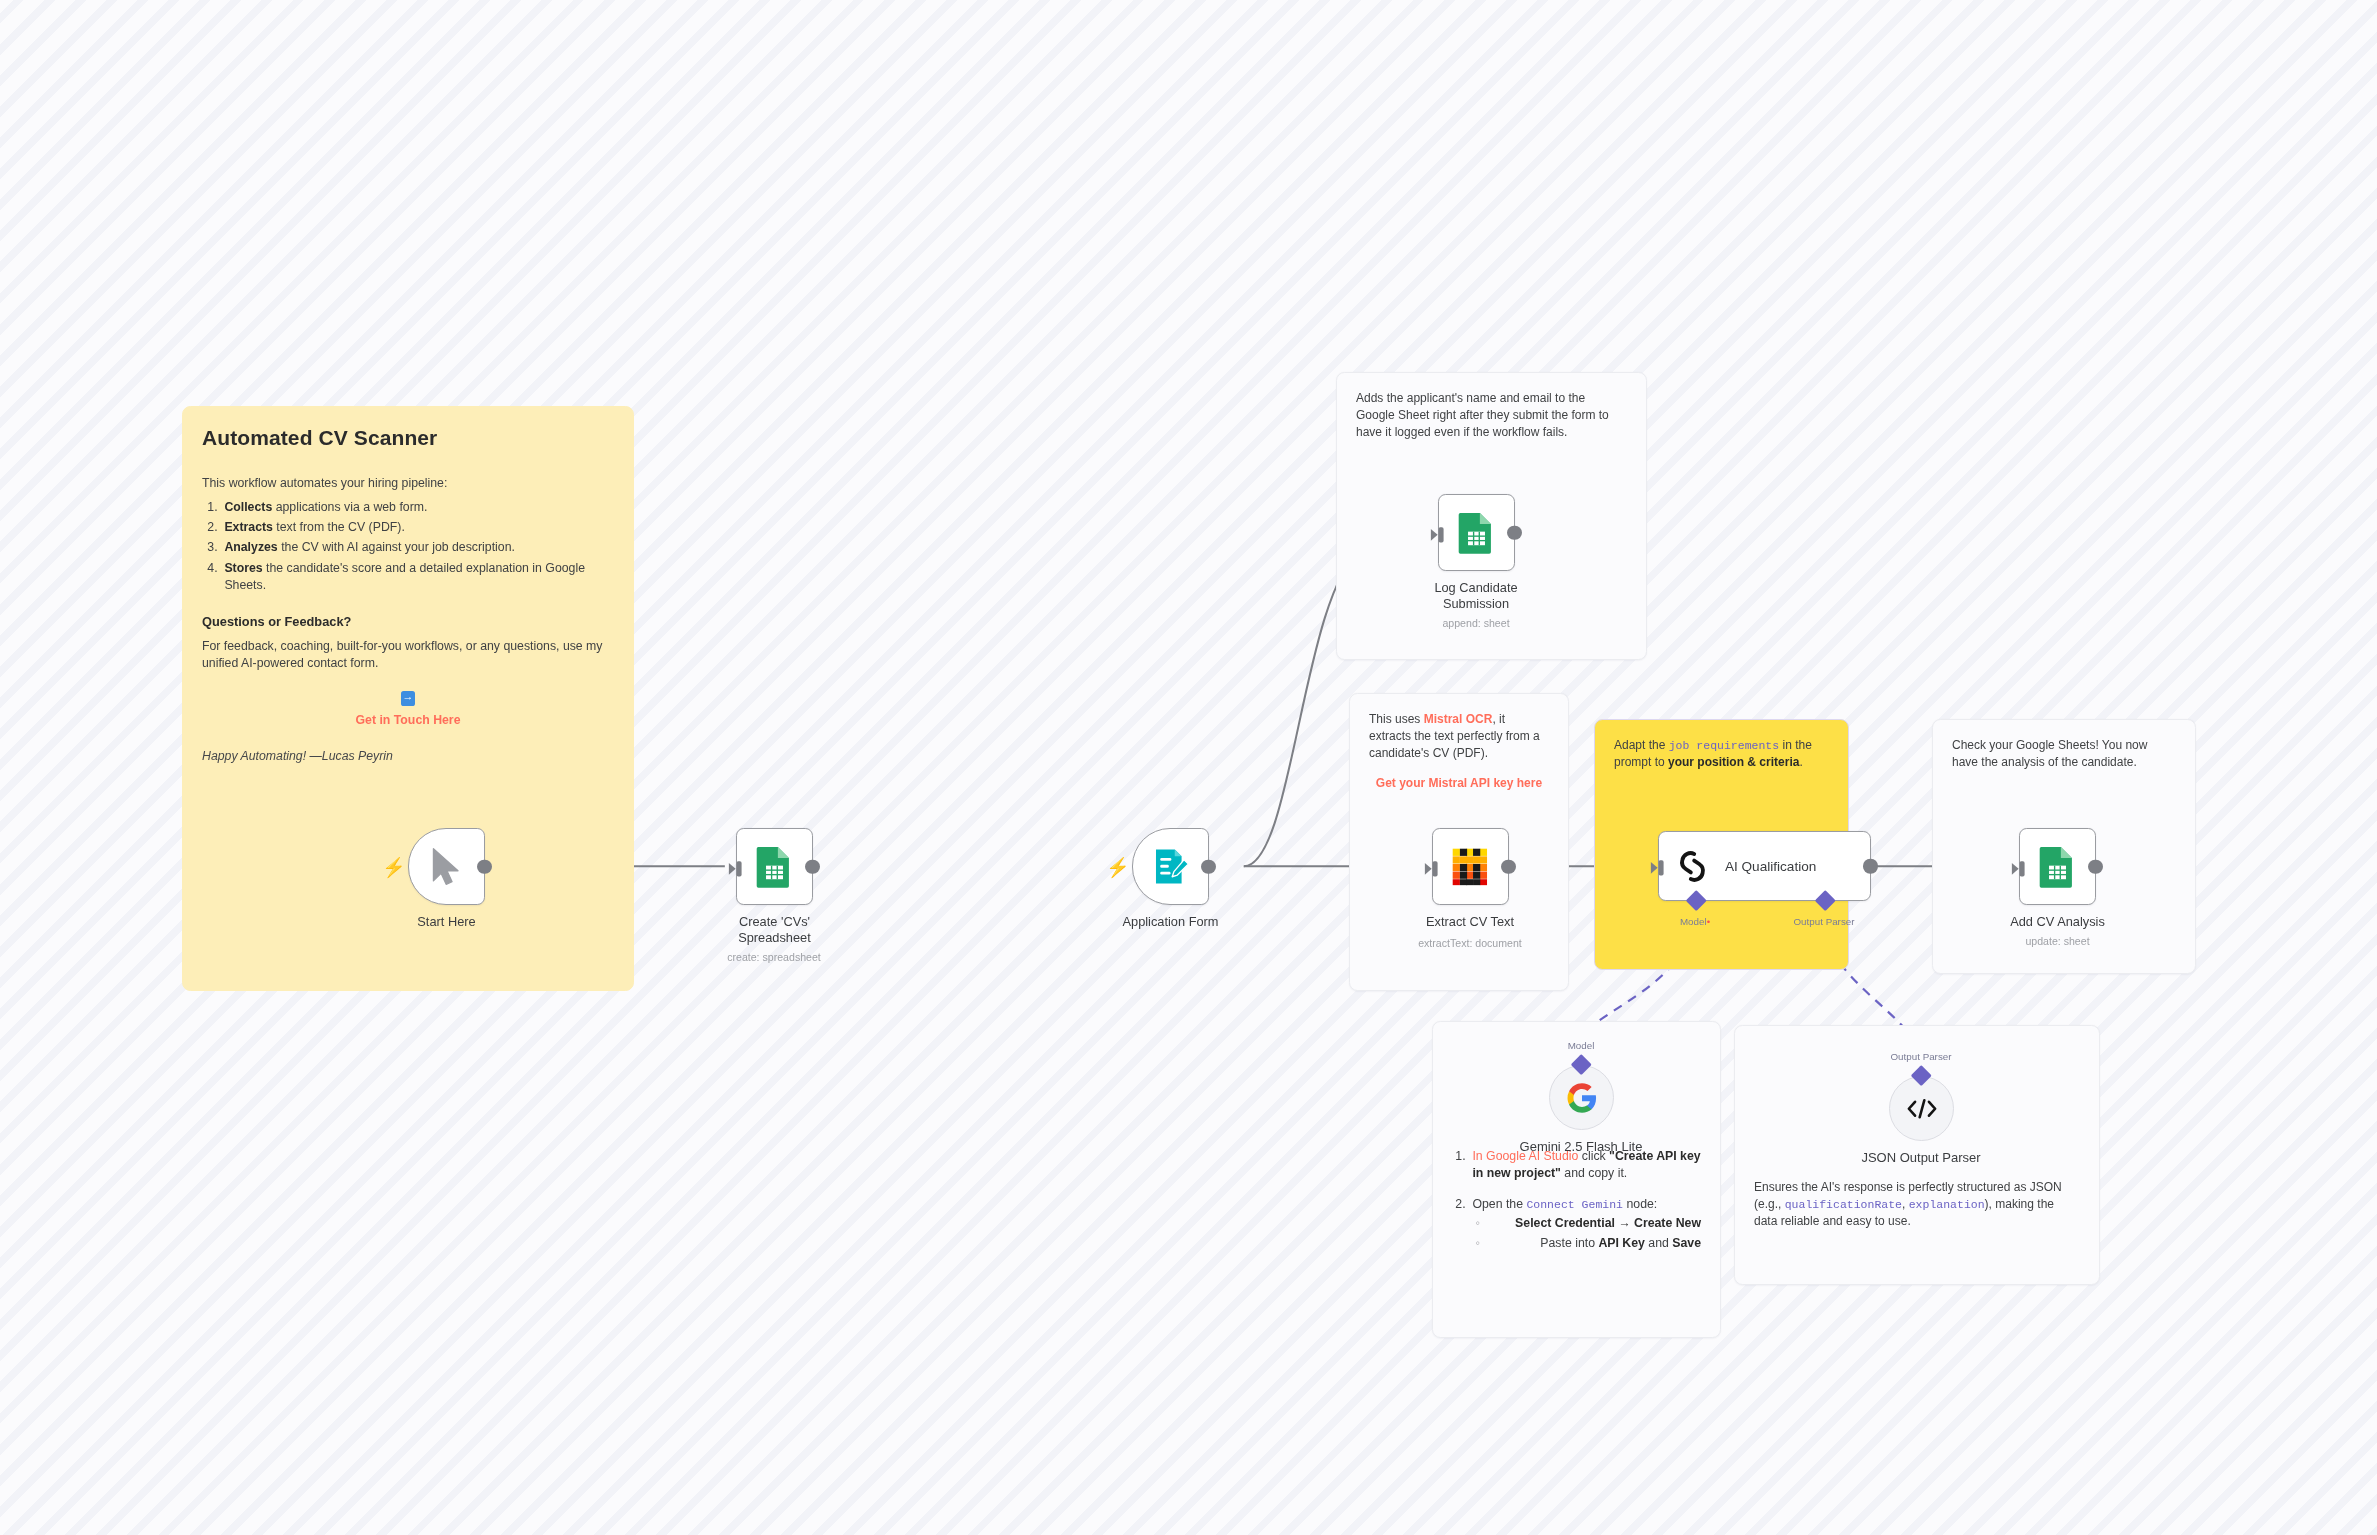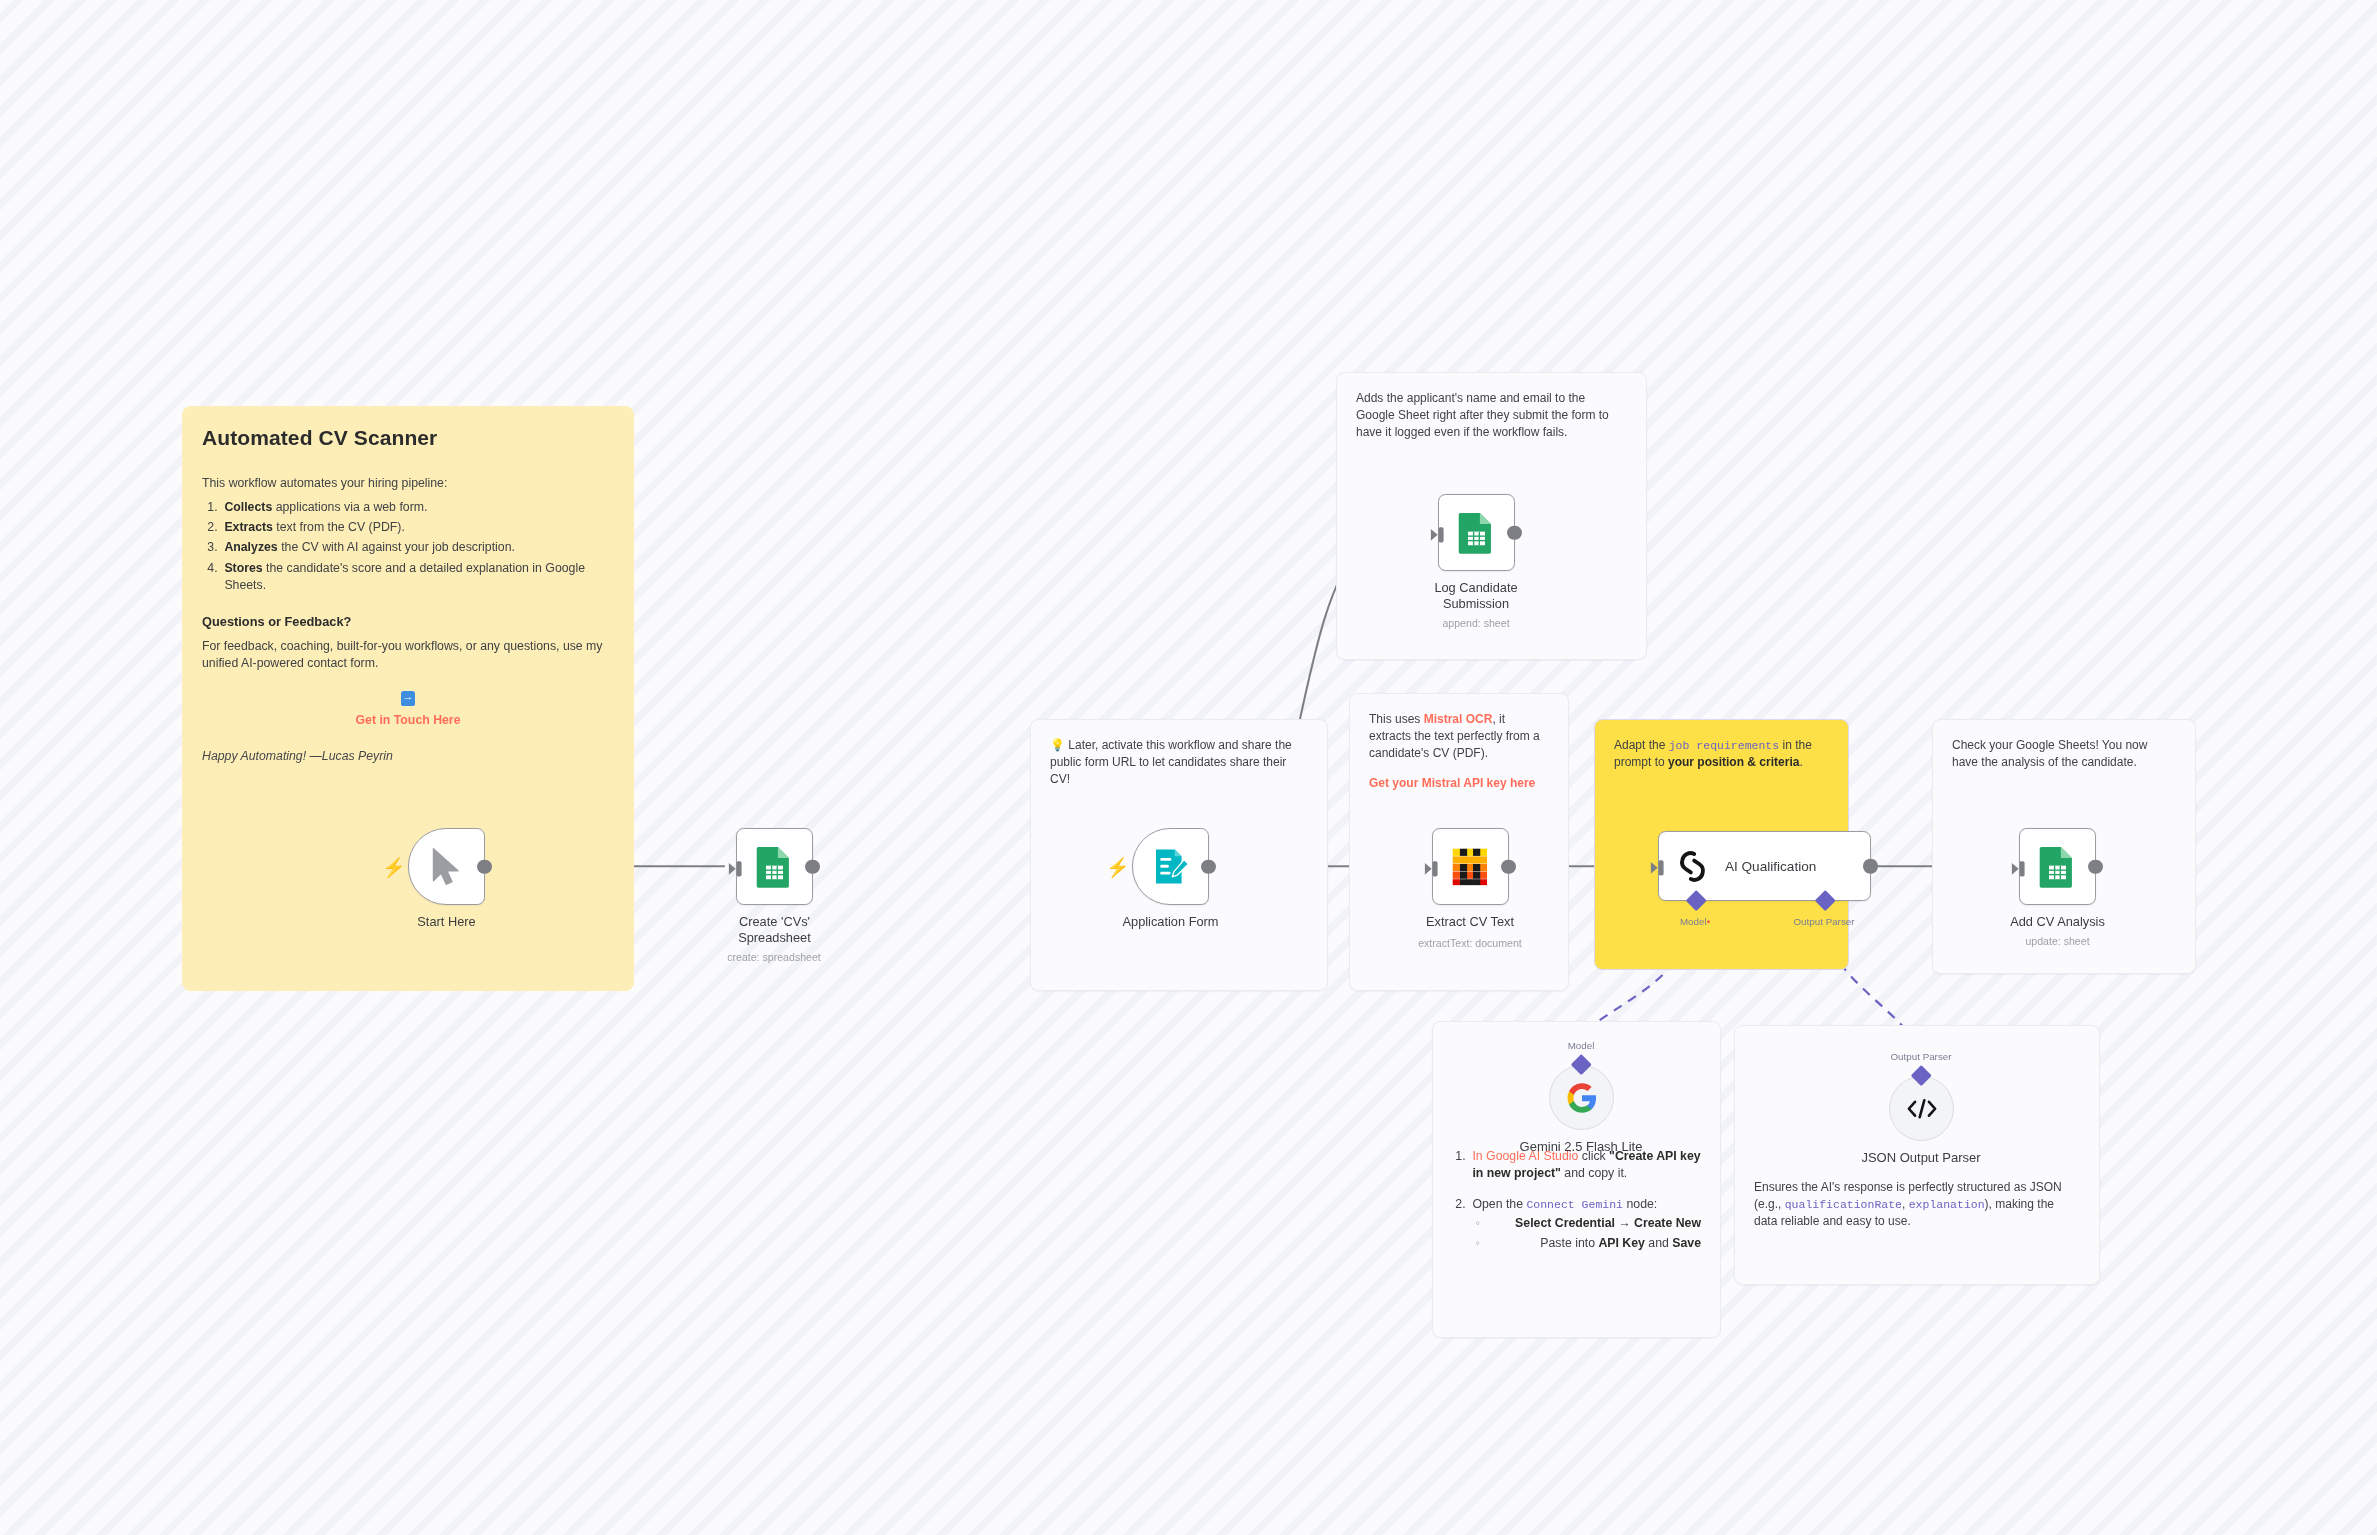--- a/index.html
+++ b/index.html
@@ -48,21 +48,21 @@
   .sticky p { font-size: 12.3px; margin-bottom: 6.8px; }
   .sticky ol { margin: 3.4px 0 0 19px; font-size: 12.3px; }
   .sticky ol li { margin-bottom: 3.4px; padding-left: 3.4px; }
   .sticky ul { margin: 2.6px 0 0 15.3px; font-size: 12.3px; }
   .sticky ul li { margin-bottom: 2.6px; list-style: none; position: relative; text-align: right; }
   .sticky ul li:before {
     content: "\25E6"; position: absolute; left: -12px; color: #9a9aa0;
   }
   .sub-h { font-size: 12.8px; font-weight: bold; color: #2b2b2b; margin: 19px 0 7.7px; }
   .b { font-weight: bold; color: #2b2b2b; }
-  .red { color: #ff6d5a; font-weight: bold; }
+  .red { color: #ff6d5a; font-weight: bold; text-align: center; }
   .redlink { color: #ff6d5a; }
   .code {
     font-family: "Liberation Mono", monospace;
     color: #6b63c4; font-size: 11.5px;
   }
   .ital { font-style: italic; font-size: 12.3px; color: #45474a; }
   .note-sm { font-size: 12px; line-height: 1.42; }
   .gap { height: 12.8px; }
 
   .touch-link { display: flex; align-items: center; gap: 6px; margin-top: 19px; flex-direction: column; }
@@ -183,26 +183,20 @@
       <span class="t">Get in Touch Here</span>
     </div>
     <div class="ital" style="margin-top:19px;">Happy Automating! —Lucas Peyrin</div>
   </div>
 
 
   <div class="sticky plain" style="left:1336px; top:372px; width:311px; height:288px;">
     <div class="note-sm">Adds the applicant's name and email to the Google Sheet right after they submit the form to have it logged even if the workflow fails.</div>
   </div>
 
-  <div class="sticky plain" style="left:1030px; top:719px; width:298px; height:272px;">
-    <div class="note-sm">
-      <span style="color:#e8b600;">💡</span>
-      <span>Later, activate this workflow and share the public form URL to let candidates share their CV!</span>
-    </div>
-  </div>
 
   <div class="sticky plain" style="left:1349px; top:693px; width:220px; height:298px;">
     <div class="note-sm">
       <span>This uses </span><span class="red">Mistral OCR</span><span>, it extracts the text perfectly from a candidate's CV (PDF).</span>
     </div>
     <div class="gap"></div>
     <div class="note-sm red">Get your Mistral API key here</div>
   </div>
 
   <div class="sticky purple" style="left:1594px; top:719px; width:255px; height:251px;">

